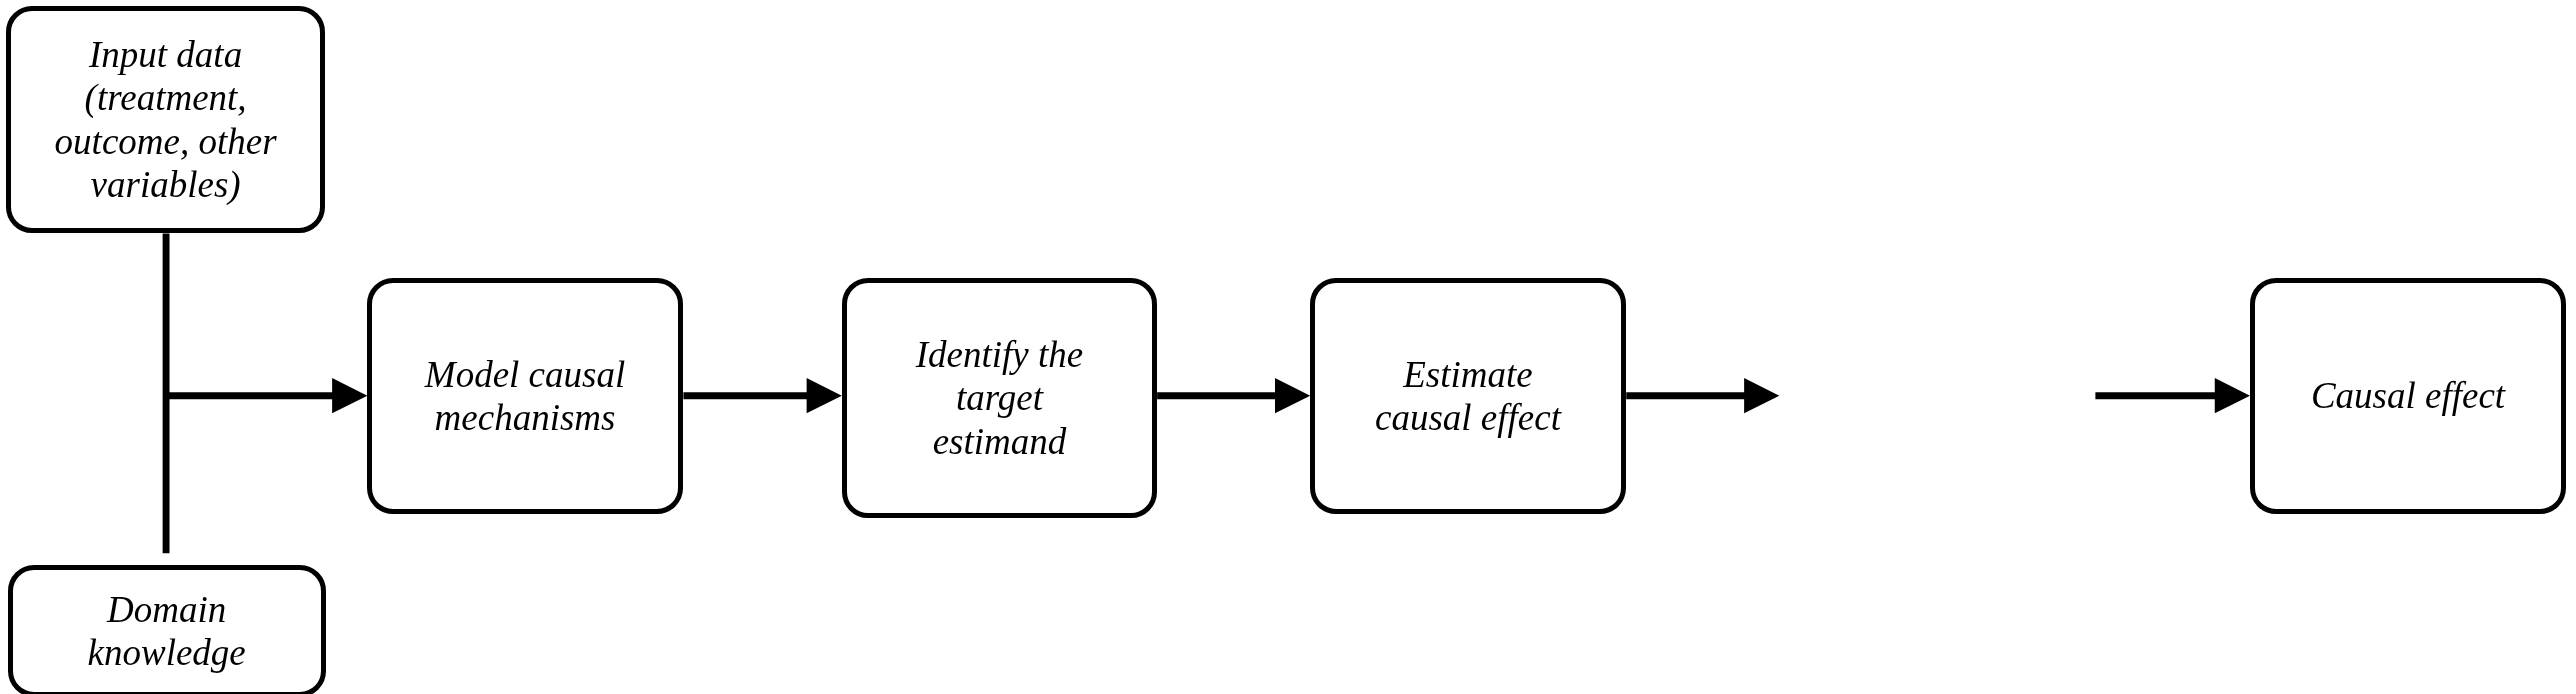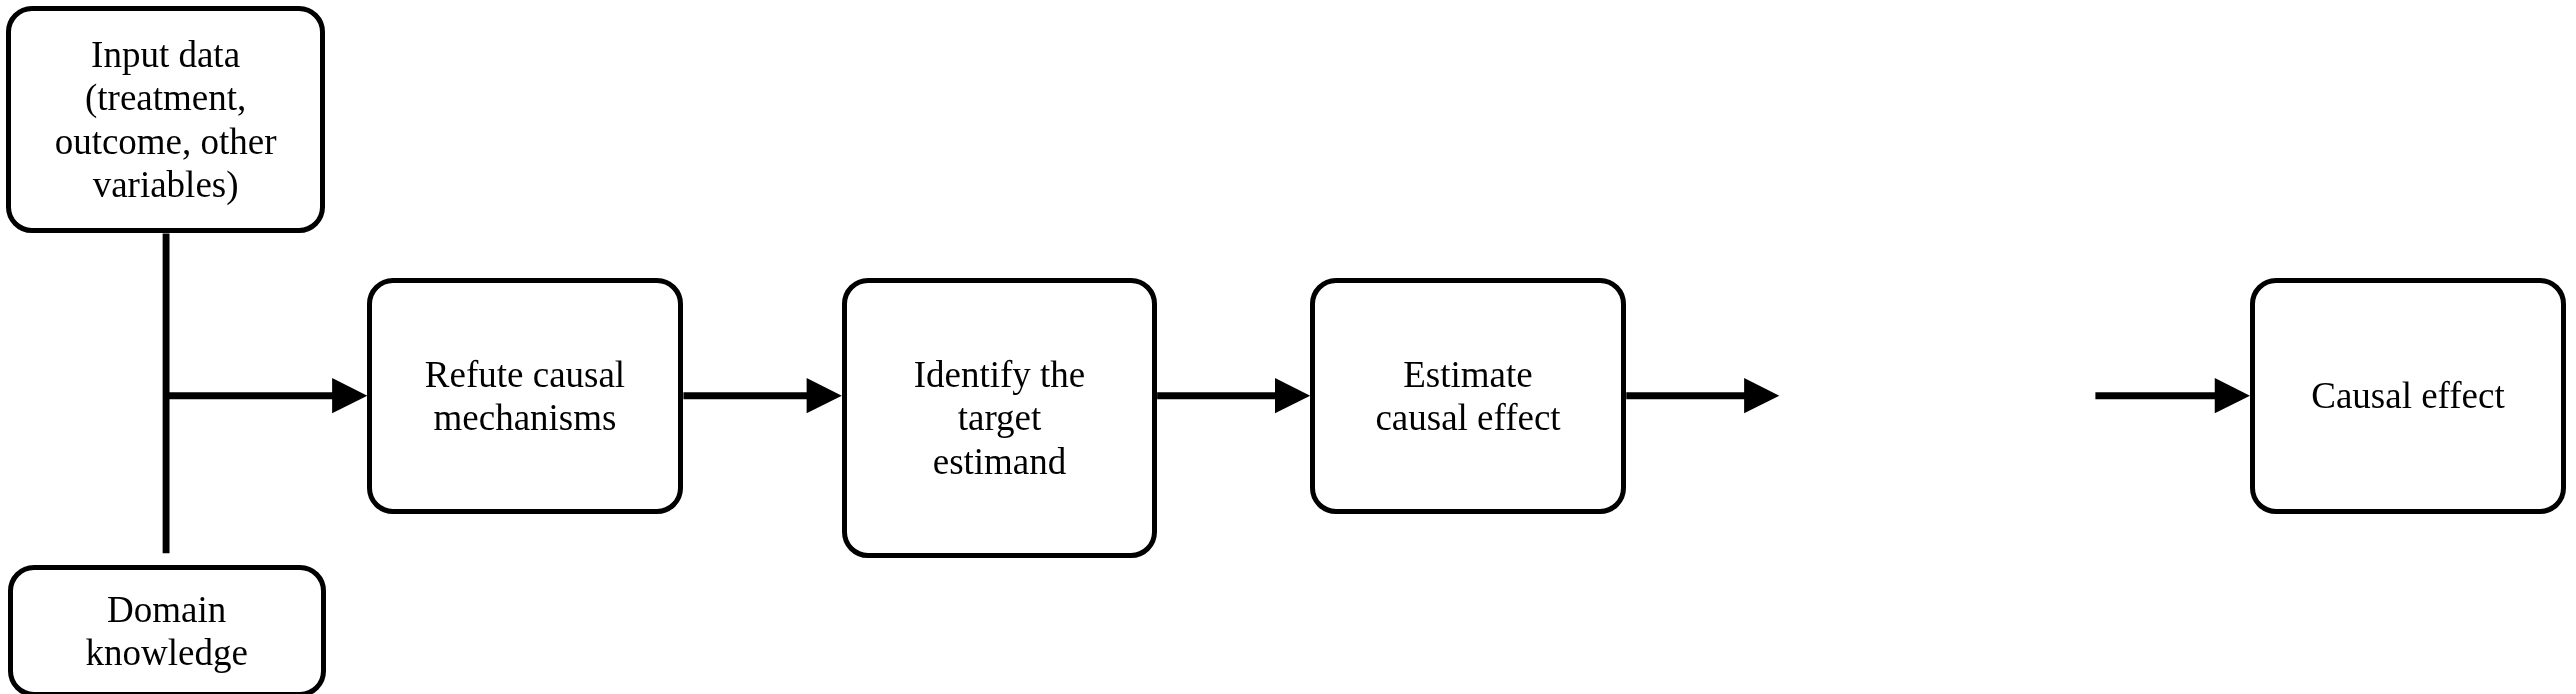--- a/index.html
+++ b/index.html
@@ -23,33 +23,34 @@
     border: 5.4px solid #000000;
     border-radius: 26px;
     display: flex;
     align-items: center;
     justify-content: center;
     text-align: center;
     color: #000000;
     line-height: 1.17;
     white-space: pre-line;
     padding: 3.1px 7.7px;
+    font-style: italic;
   }
   .node-label {
     display: block;
     width: 100%;
     text-align: center;
     white-space: pre-line;
   }
 
   
   #node-input-data      { left: 6.1px;    top: 6.1px;   width: 319px; height: 227px; font-size: 37px; }
   #node-domain-knowledge{ left: 7.7px;   top: 553px; width: 318px; height: 132px; font-size: 37px; margin-top: 12px; }
   #node-model-causal    { left: 367px;  top: 278px; width: 316px; height: 236px; font-size: 37px; }
-  #node-identify-target { left: 842px; top: 278px; width: 315px; height: 280px; font-size: 37px; }
+  #node-identify-target { left: 842px; top: 278px; width: 315px; height: 240px; font-size: 37px; }
   #node-estimate-effect { left: 1310px; top: 278px; width: 316px; height: 236px; font-size: 37px; }
   #node-refute-estimate { left: 1779px; top: 278px; width: 316px; height: 236px; font-size: 37px; }
   #node-causal-effect   { left: 2250px; top: 278px; width: 316px; height: 236px; font-size: 37px; }
 
   
   .connector-svg {
     position: absolute;
     left: 0;
     top: 0;
     width: 2576px;
@@ -106,21 +107,21 @@
 outcome, other
 variables)</span>
   </div>
 
   <div class="node" id="node-domain-knowledge">
     <span class="node-label">Domain
 knowledge</span>
   </div>
 
   <div class="node" id="node-model-causal">
-    <span class="node-label">Refute causal
+    <span class="node-label">Model causal
 mechanisms</span>
   </div>
 
   <div class="node" id="node-identify-target">
     <span class="node-label">Identify the
 target
 estimand</span>
   </div>
 
   <div class="node" id="node-estimate-effect">

